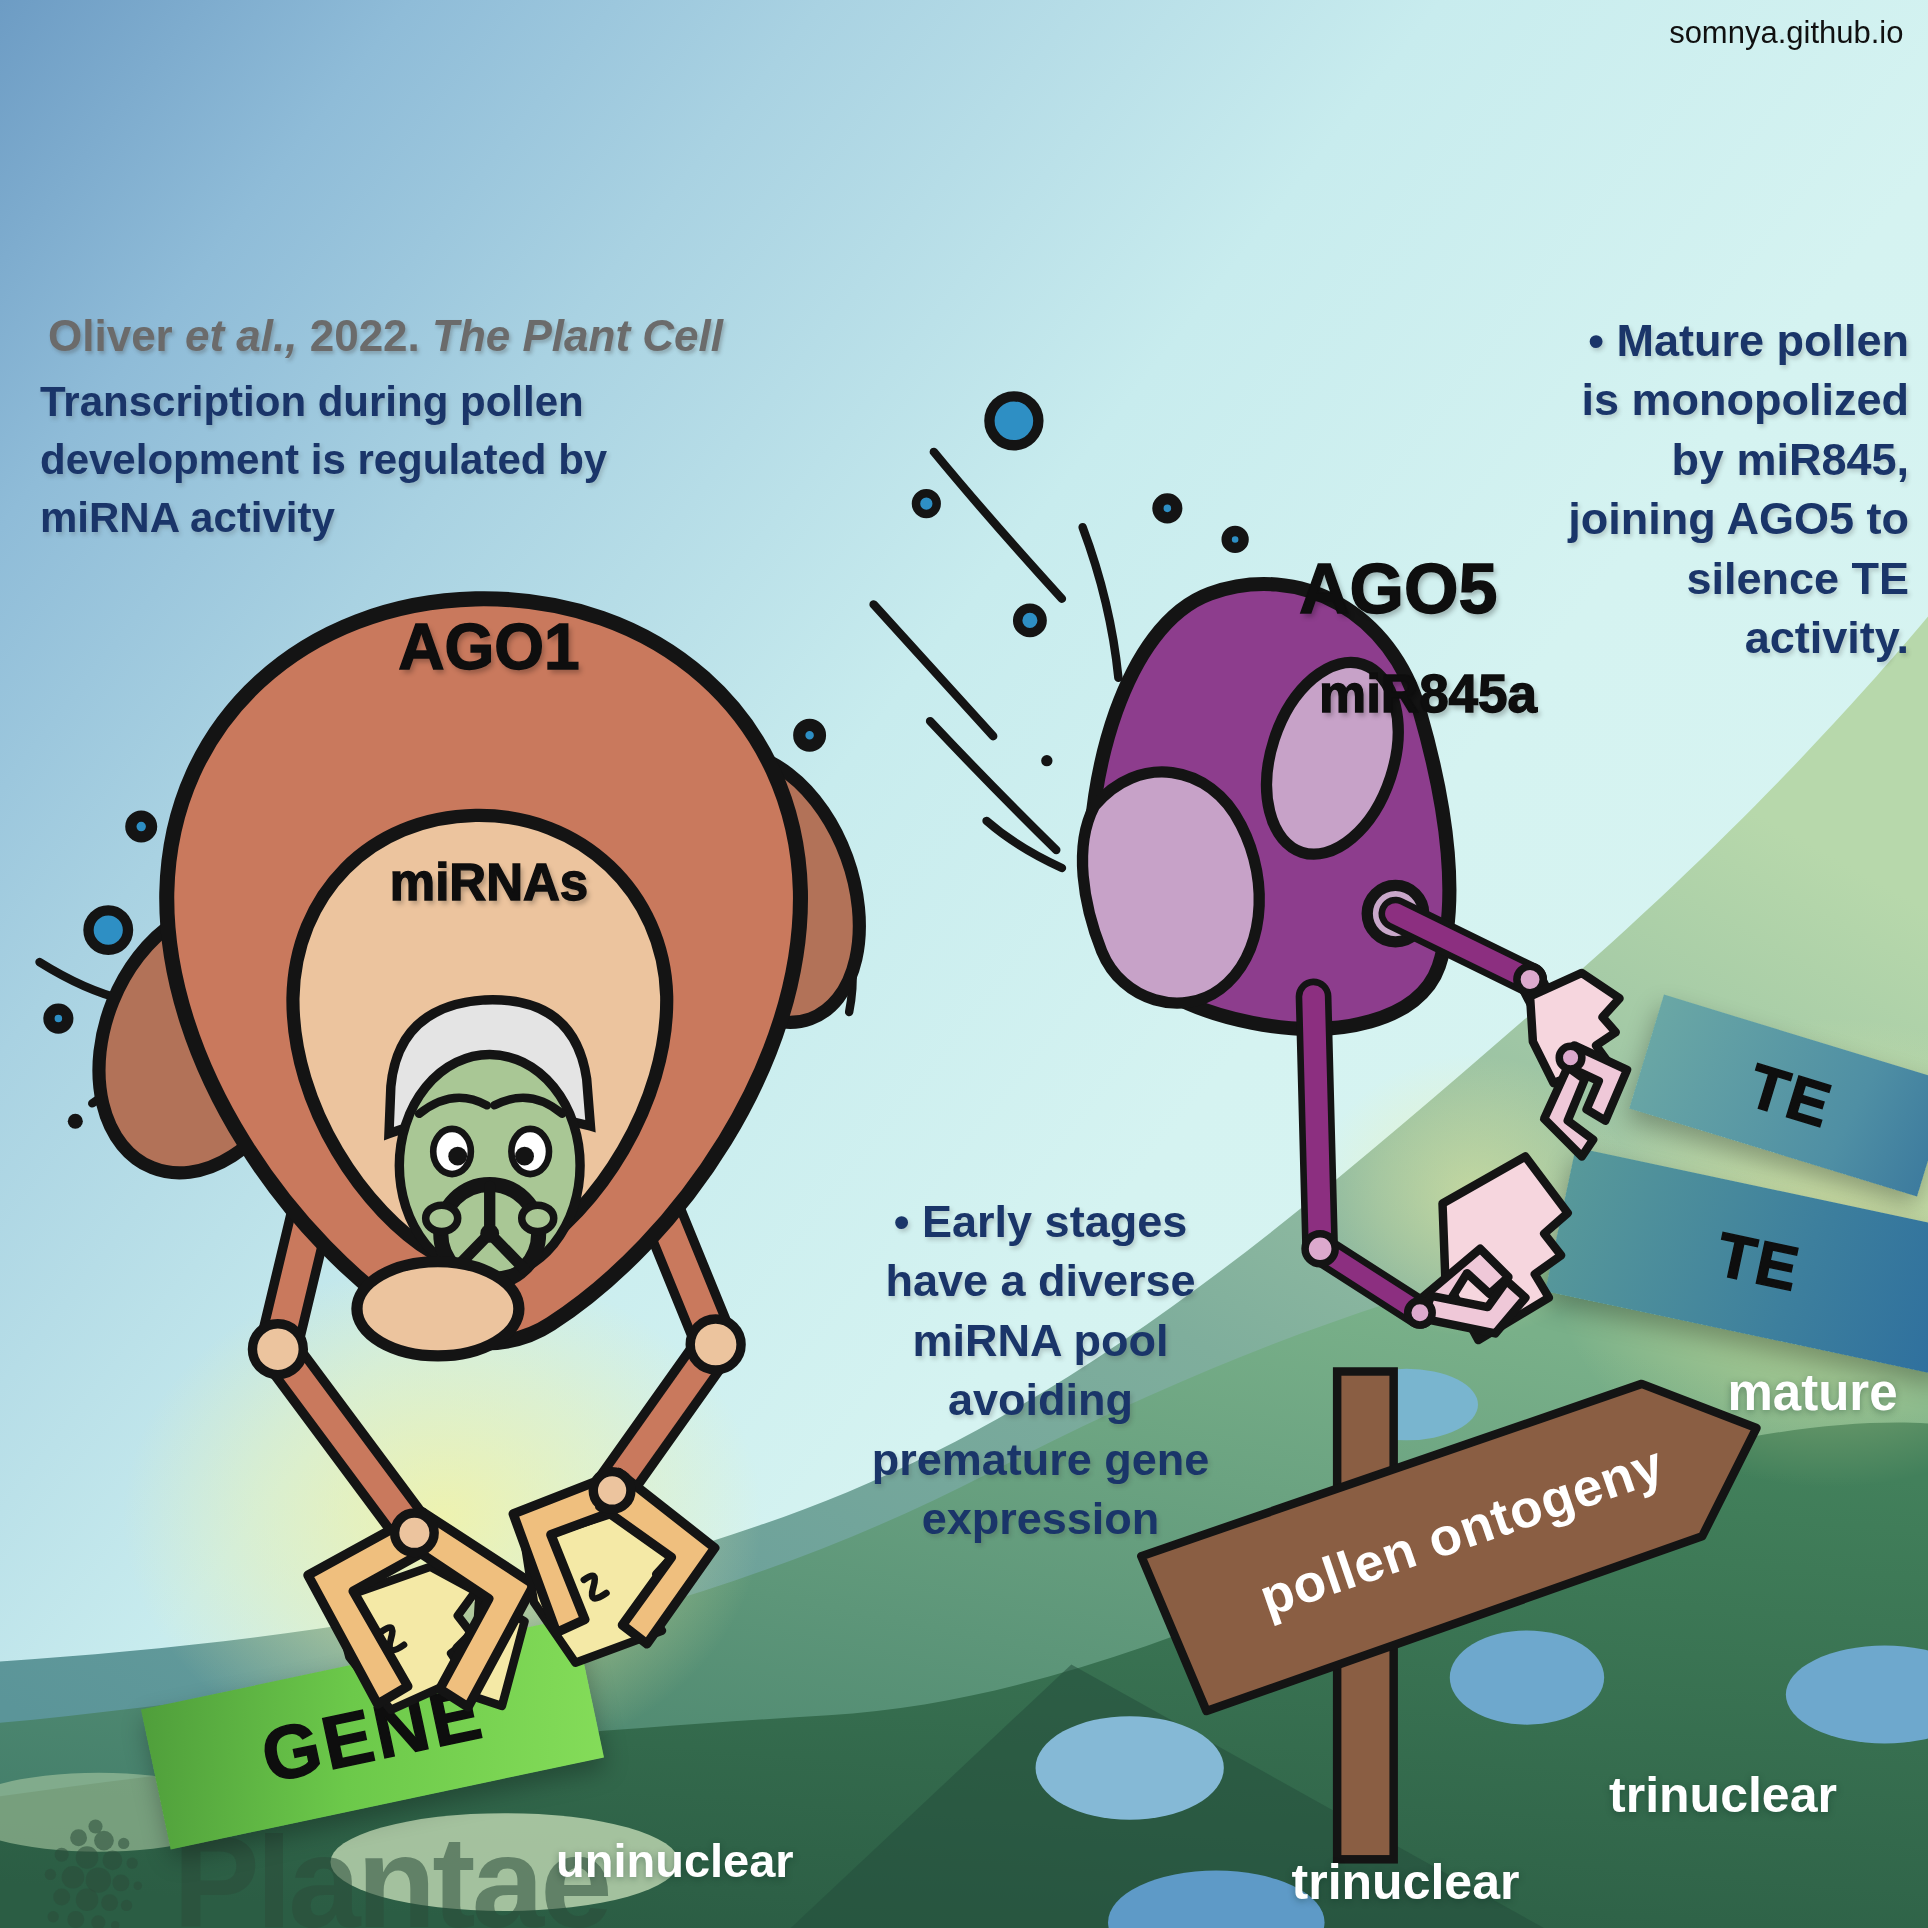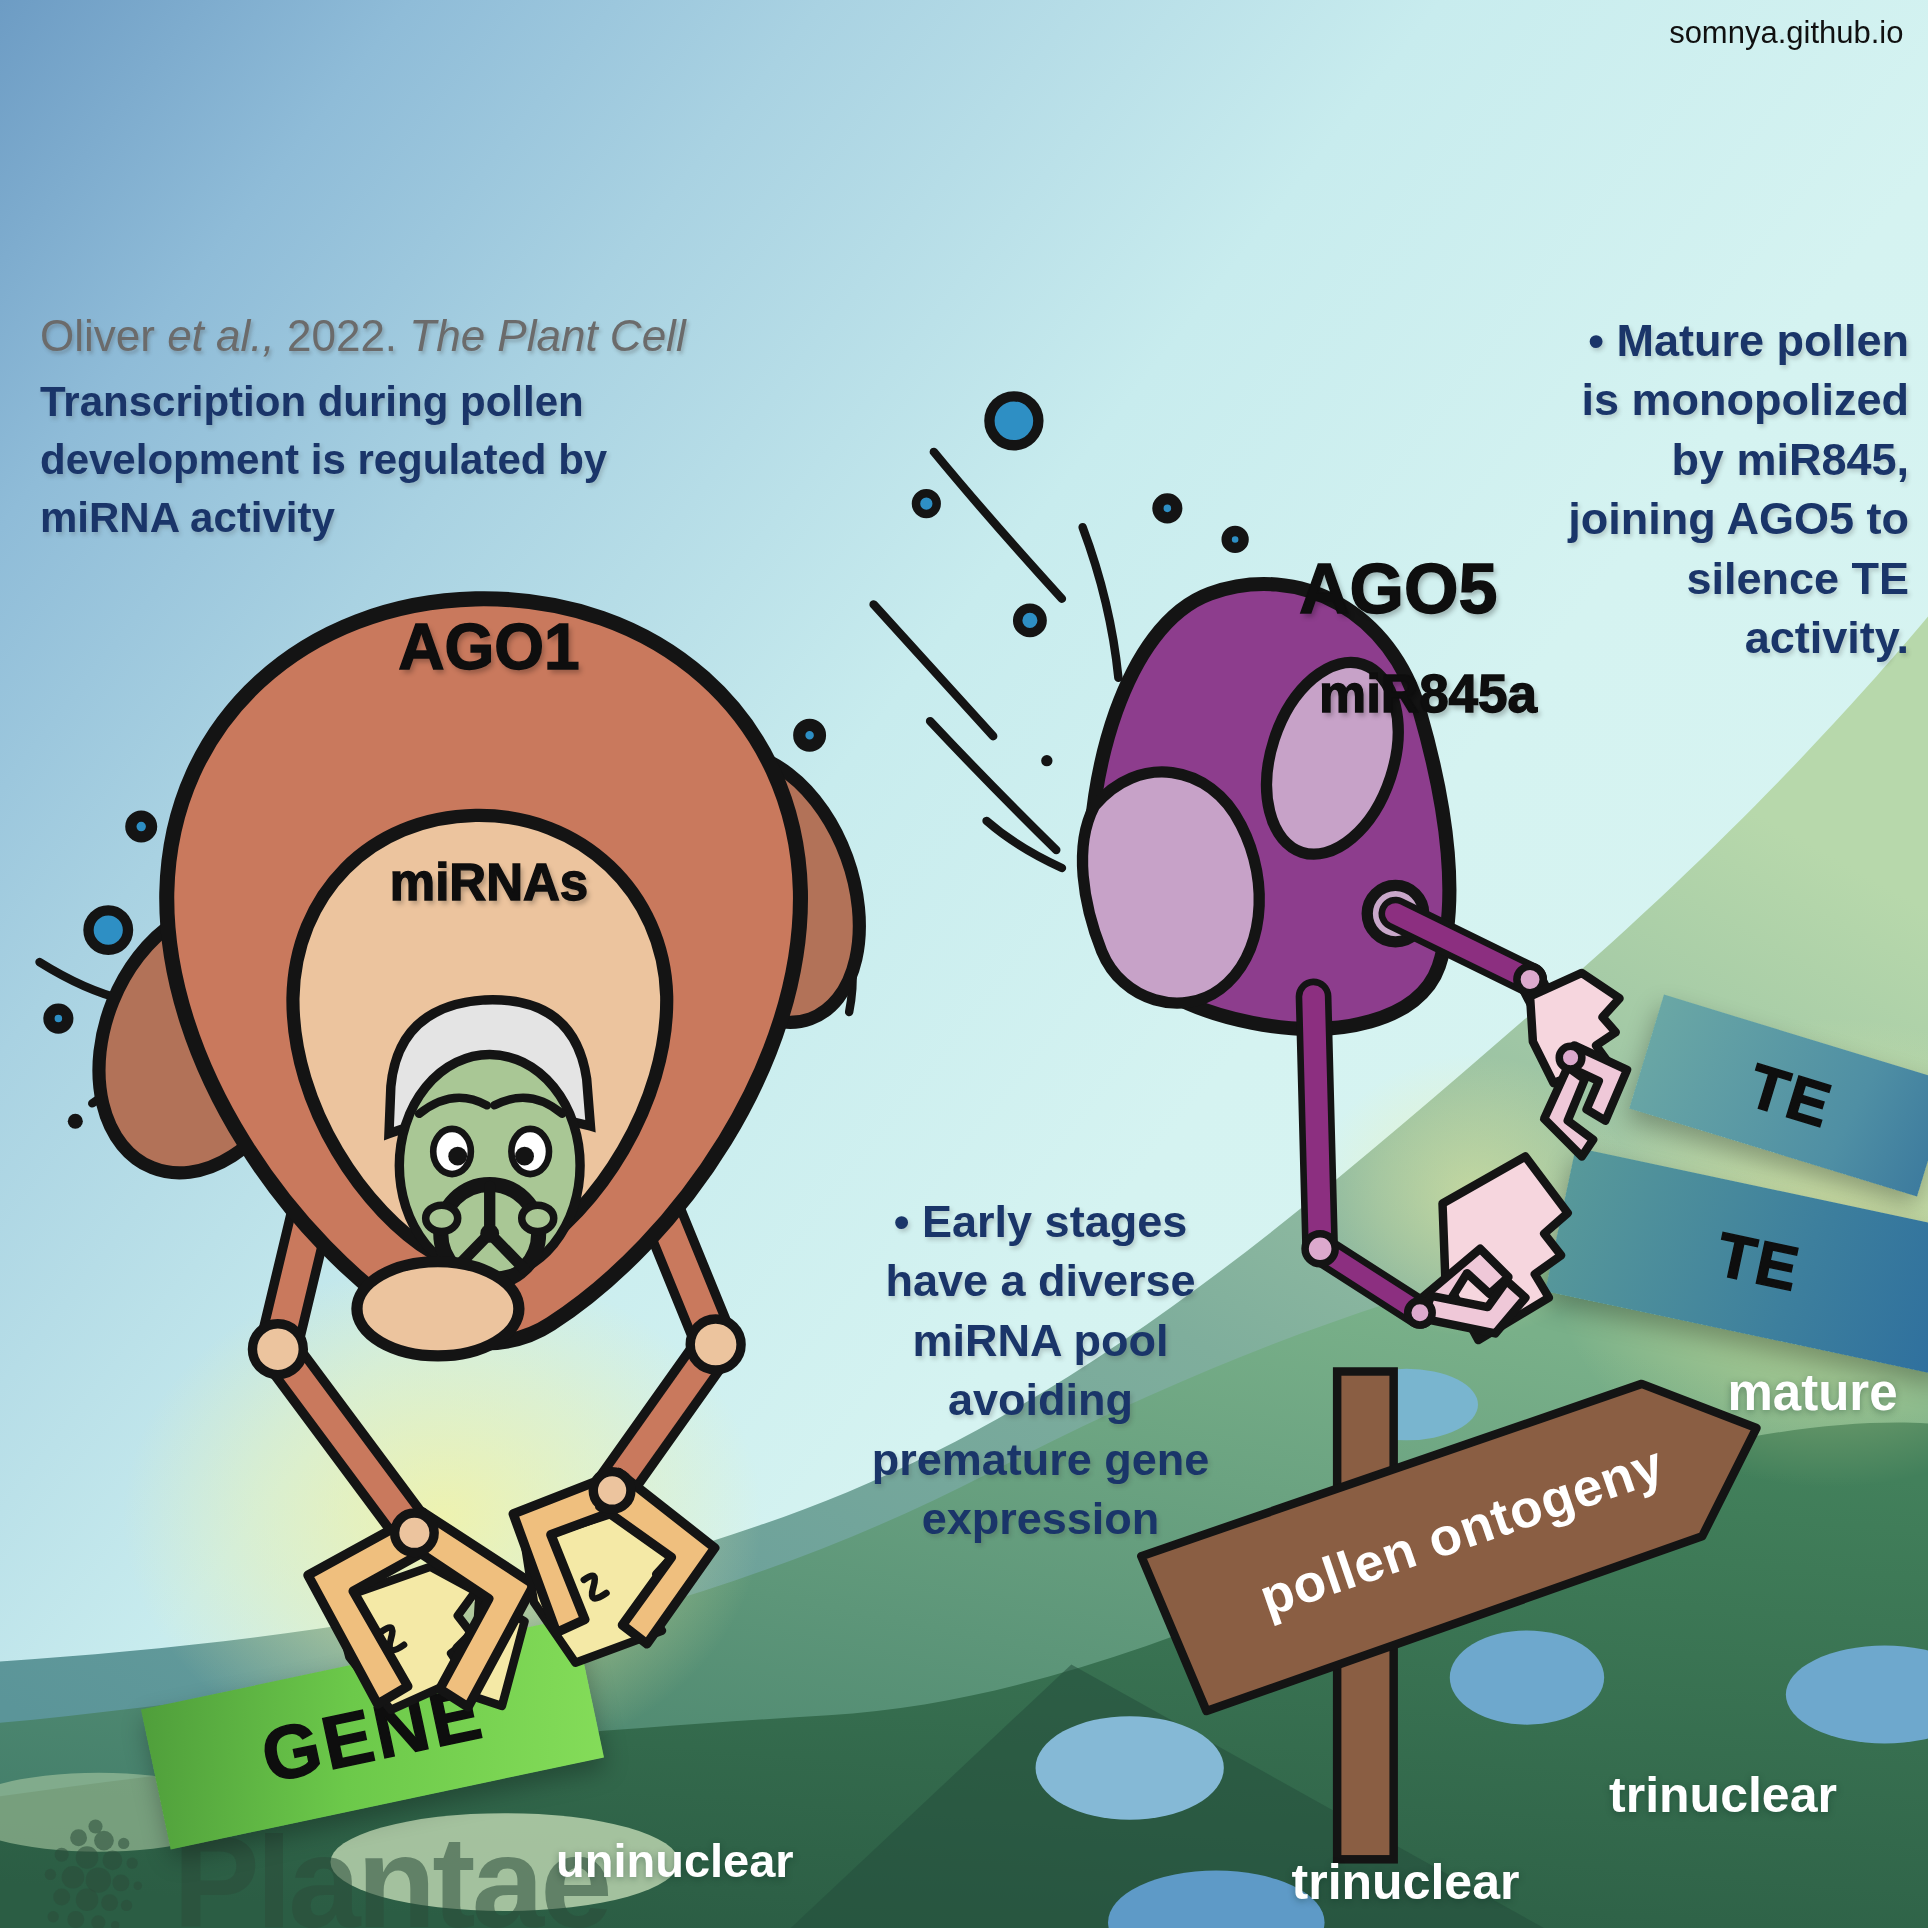--- a/index.html
+++ b/index.html
@@ -10,21 +10,21 @@
   }
   .abs{position:absolute;}
   svg{display:block;overflow:visible;}
   .pre{white-space:pre-line;}
 
   
   .watermark{top:15px;right:24.5px;font-size:31px;color:#101010;z-index:9;margin-left:36px;}
   .title{top:32px;left:36px;font-size:90px;line-height:1.30;font-weight:900;color:#0e0e0e;
          letter-spacing:-0.9px;-webkit-text-stroke:2.4px #0e0e0e;
          text-shadow:3.8px 5.6px 8.5px rgba(40,40,40,.38);z-index:9;}
-  .citation{top:311px;left:40px;font-size:44px;font-weight:400;color:#6b6b6b;z-index:9;
+  .citation{top:311px;left:48px;font-size:44px;font-weight:700;color:#6b6b6b;z-index:9;
             text-shadow:1.9px 2.8px 3.8px rgba(70,70,70,.3);}
   .citation .it{font-style:italic;}
   .summary{top:373px;left:40px;font-size:42px;line-height:1.38;font-weight:700;color:#1a3569;z-index:9;
            text-shadow:1.9px 2.8px 4.7px rgba(60,60,60,.22);}
   .callout{font-size:45px;line-height:1.32;font-weight:700;color:#1a3569;z-index:9;
            text-shadow:1.9px 2.8px 4.7px rgba(60,60,60,.22);}
   .callout.right{top:303px;right:19px;width:433px;text-align:right;margin-top:8px;}
   .callout.center{top:1164px;left:805px;width:471px;text-align:center;margin-top:28px;}
   .char-label{font-weight:900;color:#0e0e0e;-webkit-text-stroke:1.4px #0e0e0e;z-index:9;
               text-shadow:2.8px 3.8px 5.6px rgba(0,0,0,.25);}

